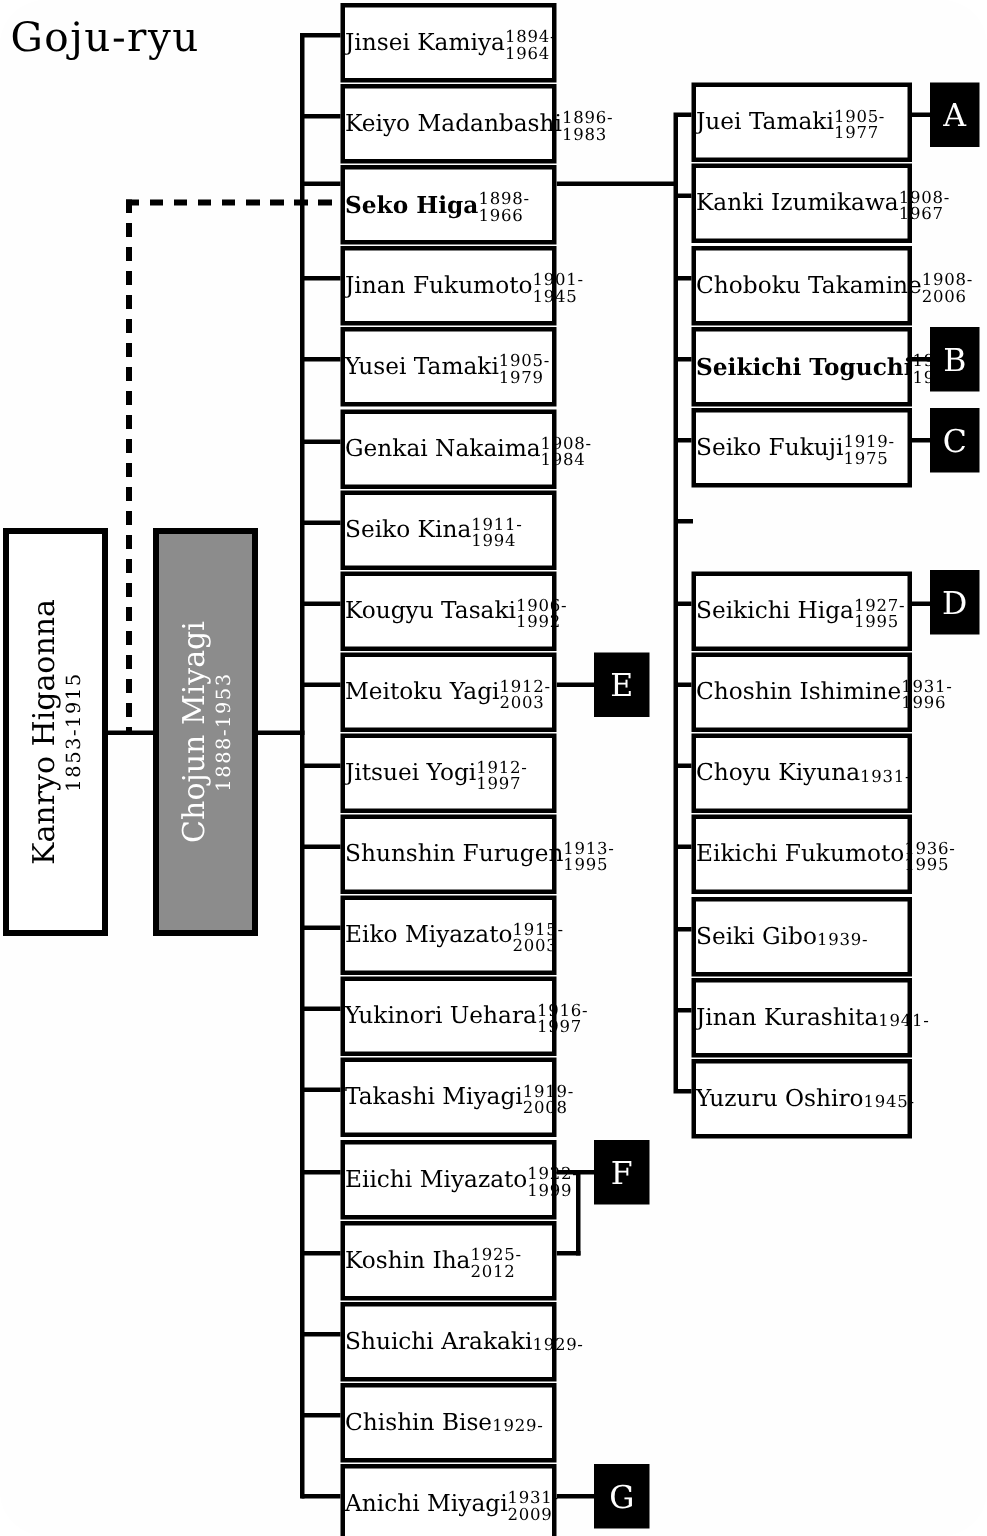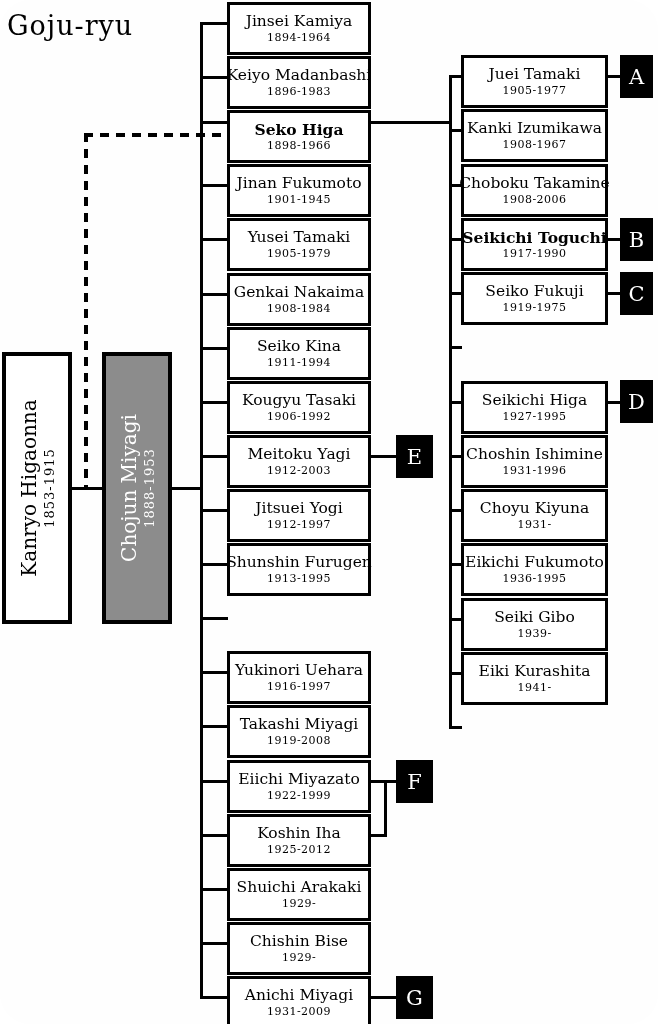--- a/index.html
+++ b/index.html
@@ -7,21 +7,21 @@
           font-family:"DejaVu Serif",serif;color:#000;border-radius:30px;}
   .title{position:absolute;left:7px;top:10px;font-size:27px;letter-spacing:1px;}
   
   .ln{display:block;position:absolute;background:#000;}
   .dh{display:block;position:absolute;height:4px;
       background:repeating-linear-gradient(90deg,#000 0 9px,transparent 9px 16px);}
   .dv{display:block;position:absolute;width:4px;
       background:repeating-linear-gradient(180deg,#000 0 9px,transparent 9px 16px);}
   
   .box{position:absolute;box-sizing:border-box;height:53px;background:#fff;border:3px solid #000;
-       display:flex;flex-direction:column;align-items:center;justify-content:center;line-height:1;}
+       display:flex;flex-direction:row;align-items:center;justify-content:flex-start;line-height:1;}
   .mid{left:227px;width:144px;}
   .rgt{left:461px;width:147px;}
   .nm{font-size:15.5px;white-space:nowrap;}
   .nm.bold{font-weight:bold;}
   .yr{font-size:11px;margin-top:3px;letter-spacing:0.5px;}
   
   .vbox{position:absolute;box-sizing:border-box;width:70px;height:272px;border:4px solid #000;background:#fff;}
   .vbox.gray{background:#8c8c8c;color:#fff;}
   .vtext{position:absolute;left:50%;top:50%;width:260px;height:58px;
          transform:translate(-50%,-50%) rotate(-90deg);
@@ -144,20 +144,24 @@
     <div class="yr">1912-2003</div>
   </div>
   <div class="box mid" style="top:489px">
     <div class="nm">Jitsuei Yogi</div>
     <div class="yr">1912-1997</div>
   </div>
   <div class="box mid" style="top:543px">
     <div class="nm">Shunshin Furugen</div>
     <div class="yr">1913-1995</div>
   </div>
+  <div class="box mid" style="top:597px">
+    <div class="nm">Eiko Miyazato</div>
+    <div class="yr">1915-2003</div>
+  </div>
   <div class="box mid" style="top:651px">
     <div class="nm">Yukinori Uehara</div>
     <div class="yr">1916-1997</div>
   </div>
   <div class="box mid" style="top:705px">
     <div class="nm">Takashi Miyagi</div>
     <div class="yr">1919-2008</div>
   </div>
   <div class="box mid" style="top:760px">
     <div class="nm">Eiichi Miyazato</div>
@@ -214,22 +218,26 @@
   </div>
   <div class="box rgt" style="top:543px">
     <div class="nm">Eikichi Fukumoto</div>
     <div class="yr">1936-1995</div>
   </div>
   <div class="box rgt" style="top:598px">
     <div class="nm">Seiki Gibo</div>
     <div class="yr">1939-</div>
   </div>
   <div class="box rgt" style="top:652px">
-    <div class="nm">Eiki Kurashita</div>
+    <div class="nm">Jinan Kurashita</div>
     <div class="yr">1941-</div>
+  </div>
+  <div class="box rgt" style="top:706px">
+    <div class="nm">Yuzuru Oshiro</div>
+    <div class="yr">1945-</div>
   </div>
 
   <div class="badge r" style="top:55px">A</div>
   <div class="badge r" style="top:218px">B</div>
   <div class="badge r" style="top:272px">C</div>
   <div class="badge r" style="top:380px">D</div>
   <div class="badge l" style="top:435px">E</div>
   <div class="badge l" style="top:760px">F</div>
   <div class="badge l" style="top:976px">G</div>
 

